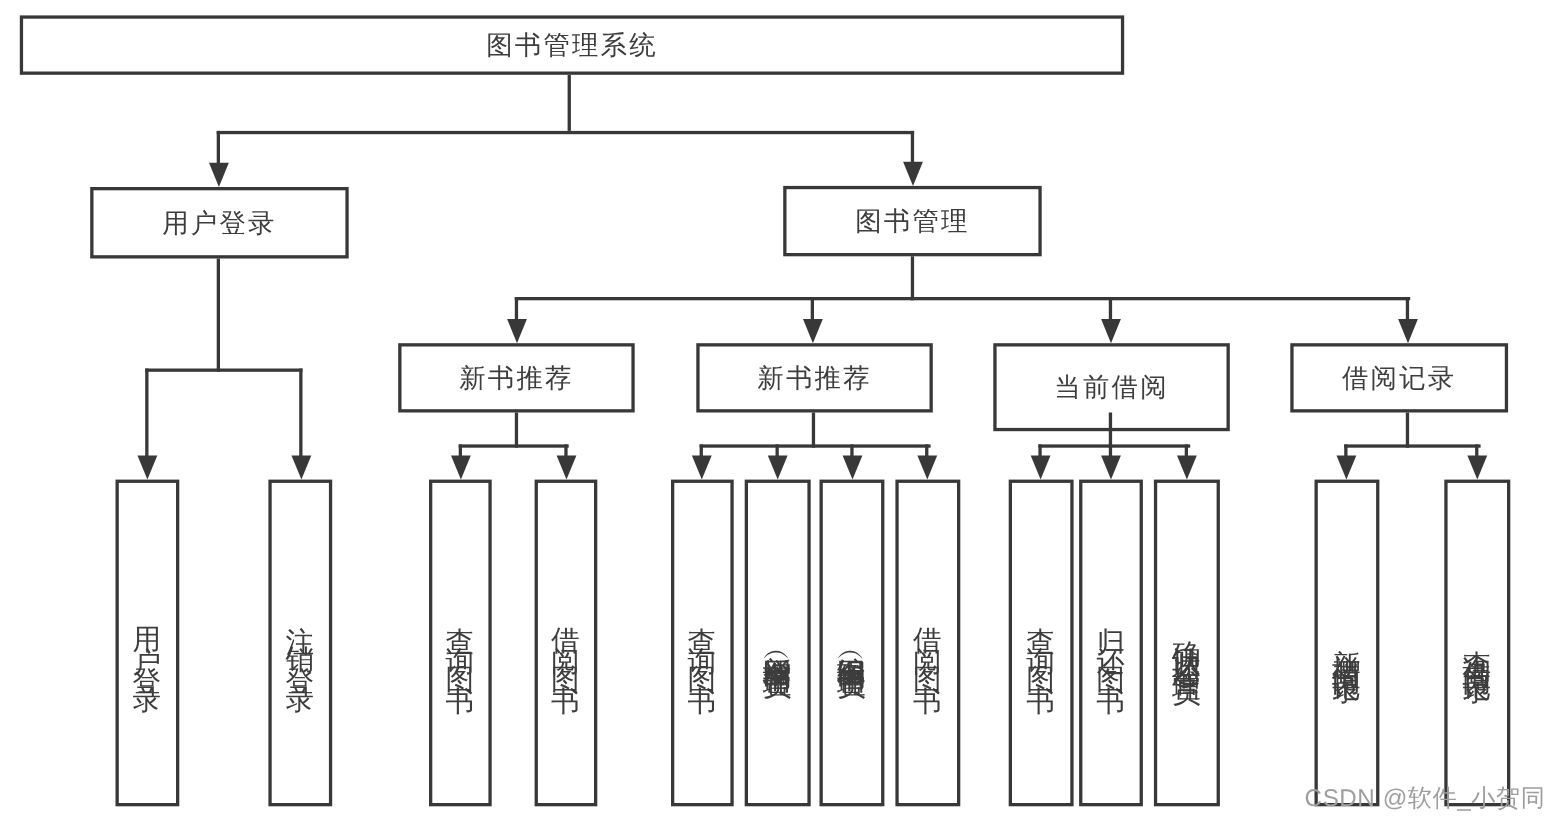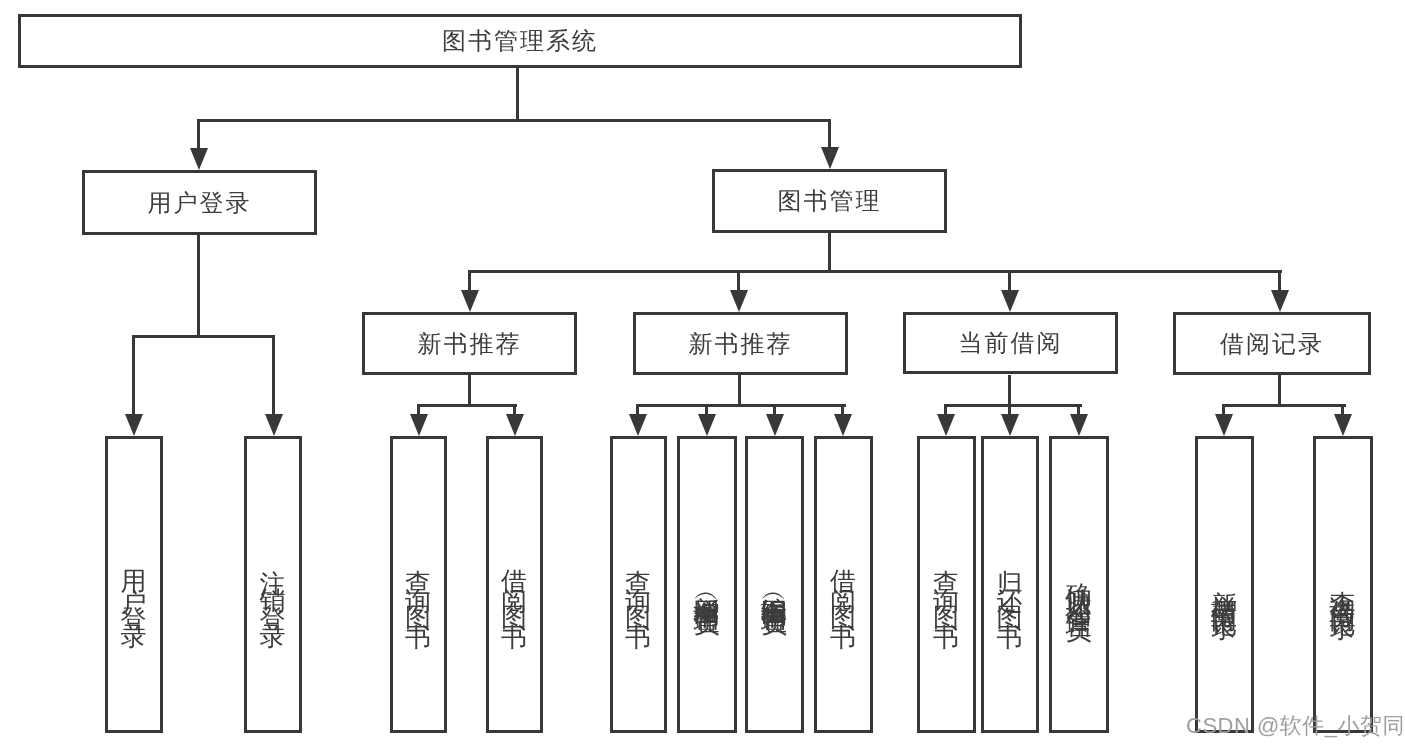--- a/index.html
+++ b/index.html
@@ -65,21 +65,21 @@
   <div class="arrow" style="left:461px; top:290px;"></div>
   <div class="line" style="left:737px; top:270px; width:3px; height:22px;"></div>
   <div class="arrow" style="left:730px; top:290px;"></div>
   <div class="line" style="left:1008px; top:270px; width:3px; height:22px;"></div>
   <div class="arrow" style="left:1001px; top:290px;"></div>
   <div class="line" style="left:1278px; top:270px; width:3px; height:22px;"></div>
   <div class="arrow" style="left:1271px; top:290px;"></div>
 
   <div class="box hbox" style="left:362px; top:312px; width:215px; height:63px;">新书推荐</div>
   <div class="box hbox" style="left:633px; top:312px; width:215px; height:63px;">新书推荐</div>
-  <div class="box hbox" style="left:903px; top:312px; width:215px; height:62px;">当前借阅</div>
+  <div class="box hbox" style="left:903px; top:312px; width:215px; height:80px;">当前借阅</div>
   <div class="box hbox" style="left:1173px; top:312px; width:198px; height:63px;">借阅记录</div>
 
   <div class="line" style="left:468px; top:375px; width:3px; height:32px;"></div>
   <div class="line" style="left:417px; top:404px; width:100px; height:3px;"></div>
   <div class="line" style="left:417px; top:404px; width:3px; height:12px;"></div>
   <div class="arrow" style="left:410px; top:414px;"></div>
   <div class="line" style="left:513px; top:404px; width:3px; height:12px;"></div>
   <div class="arrow" style="left:506px; top:414px;"></div>
 
   <div class="line" style="left:738px; top:375px; width:3px; height:32px;"></div>

